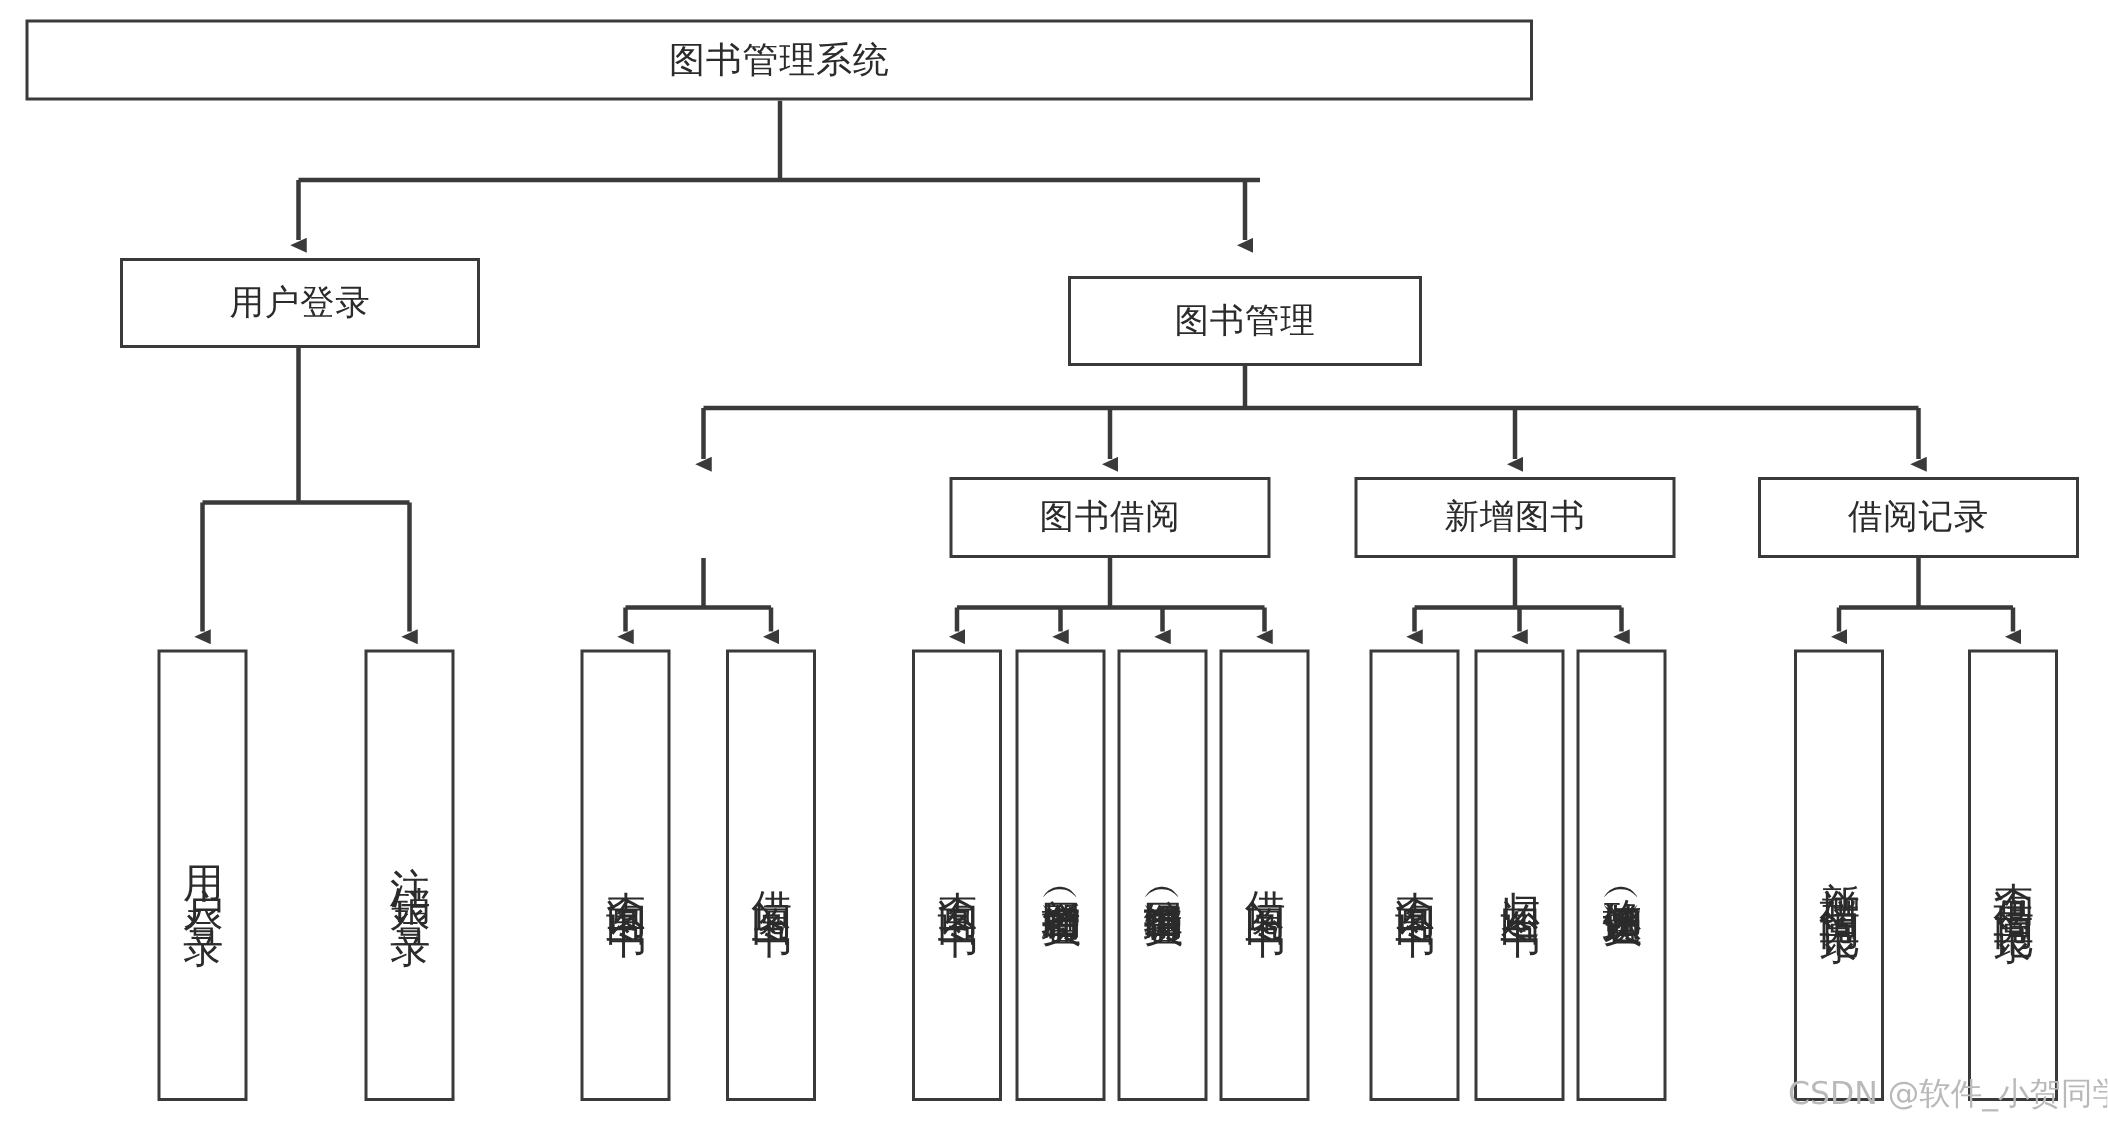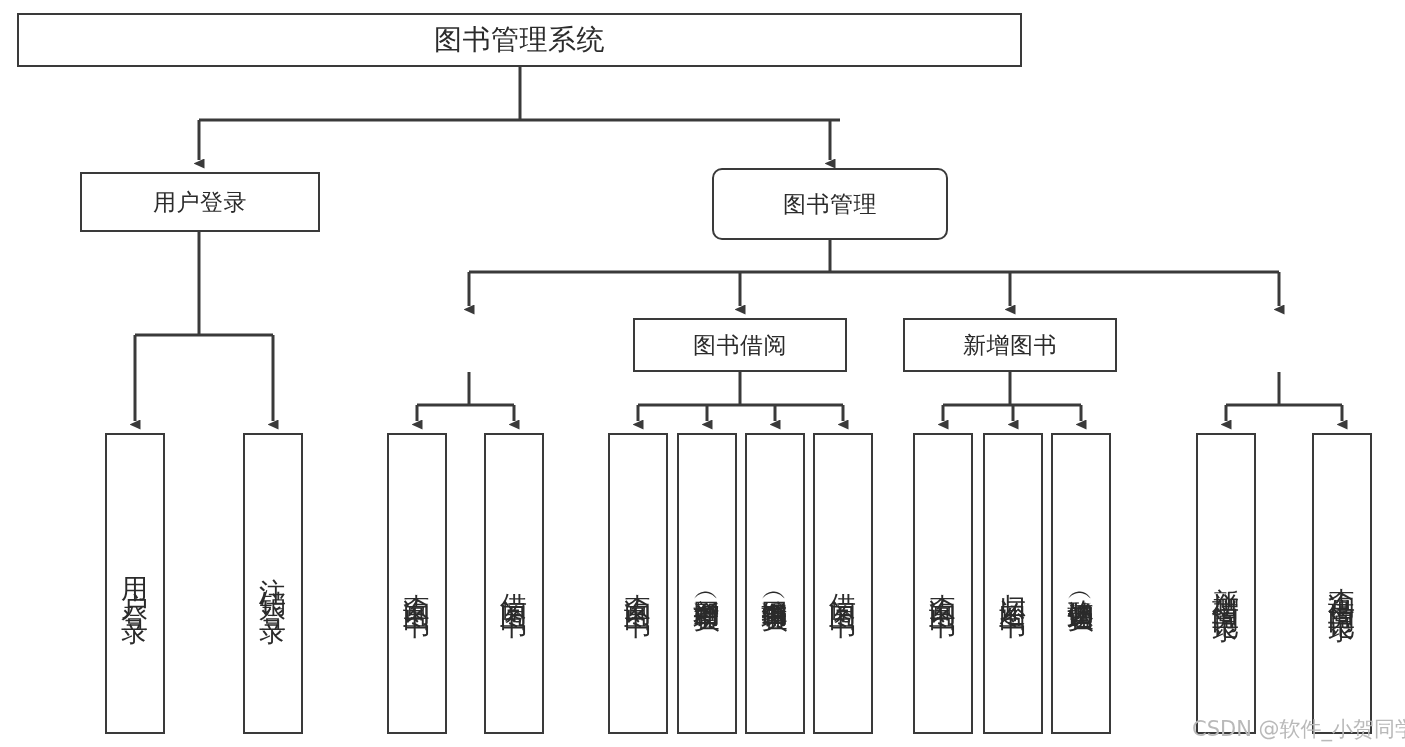--- a/index.html
+++ b/index.html
@@ -38,21 +38,21 @@
   .node .lbl {
     display: block;
     white-space: nowrap;
     line-height: 1.0;
   }
   
   .node.horiz .lbl {
     font-size: 23px;
     letter-spacing: 0.5px;
   }
-  .node.root .lbl { font-size: 28px; }
+  .node.root .lbl { font-size: 24px; }
 
   
   .node.vert {
     align-items: center;
     justify-content: center;
     padding: 4px 0;
   }
   .node.vert .lbl {
     writing-mode: vertical-rl;
     text-orientation: upright;
@@ -131,30 +131,33 @@
     </g>
   </svg>
 
   <div class="node horiz root" style="left:17px; top:13px; width:1005px; height:54px;">
     <span class="lbl">图书管理系统</span>
   </div>
 
   <div class="node horiz" style="left:80px; top:172px; width:240px; height:60px;">
     <span class="lbl">用户登录</span>
   </div>
-  <div class="node horiz" style="left:712px; top:168px; width:236px; height:72px;border-radius:10px;">
+  <div class="node horiz" style="left:712px; top:184px; width:236px; height:60px;">
     <span class="lbl">图书管理</span>
   </div>
 
   <div class="node horiz" style="left:633px; top:318px; width:214px; height:54px;">
     <span class="lbl">图书借阅</span>
   </div>
   <div class="node horiz" style="left:903px; top:318px; width:214px; height:54px;">
     <span class="lbl">新增图书</span>
   </div>
+  <div class="node horiz" style="left:1172px; top:318px; width:214px; height:54px;">
+    <span class="lbl">借阅记录</span>
+  </div>
 
   <div class="node vert loose" style="left:105px; top:433px; width:60px; height:301px;">
     <span class="lbl">用户登录</span>
   </div>
   <div class="node vert loose" style="left:243px; top:433px; width:60px; height:301px;">
     <span class="lbl">注销登录</span>
   </div>
 
   <div class="node vert" style="left:387px; top:433px; width:60px; height:301px;">
     <span class="lbl">查询图书</span>

